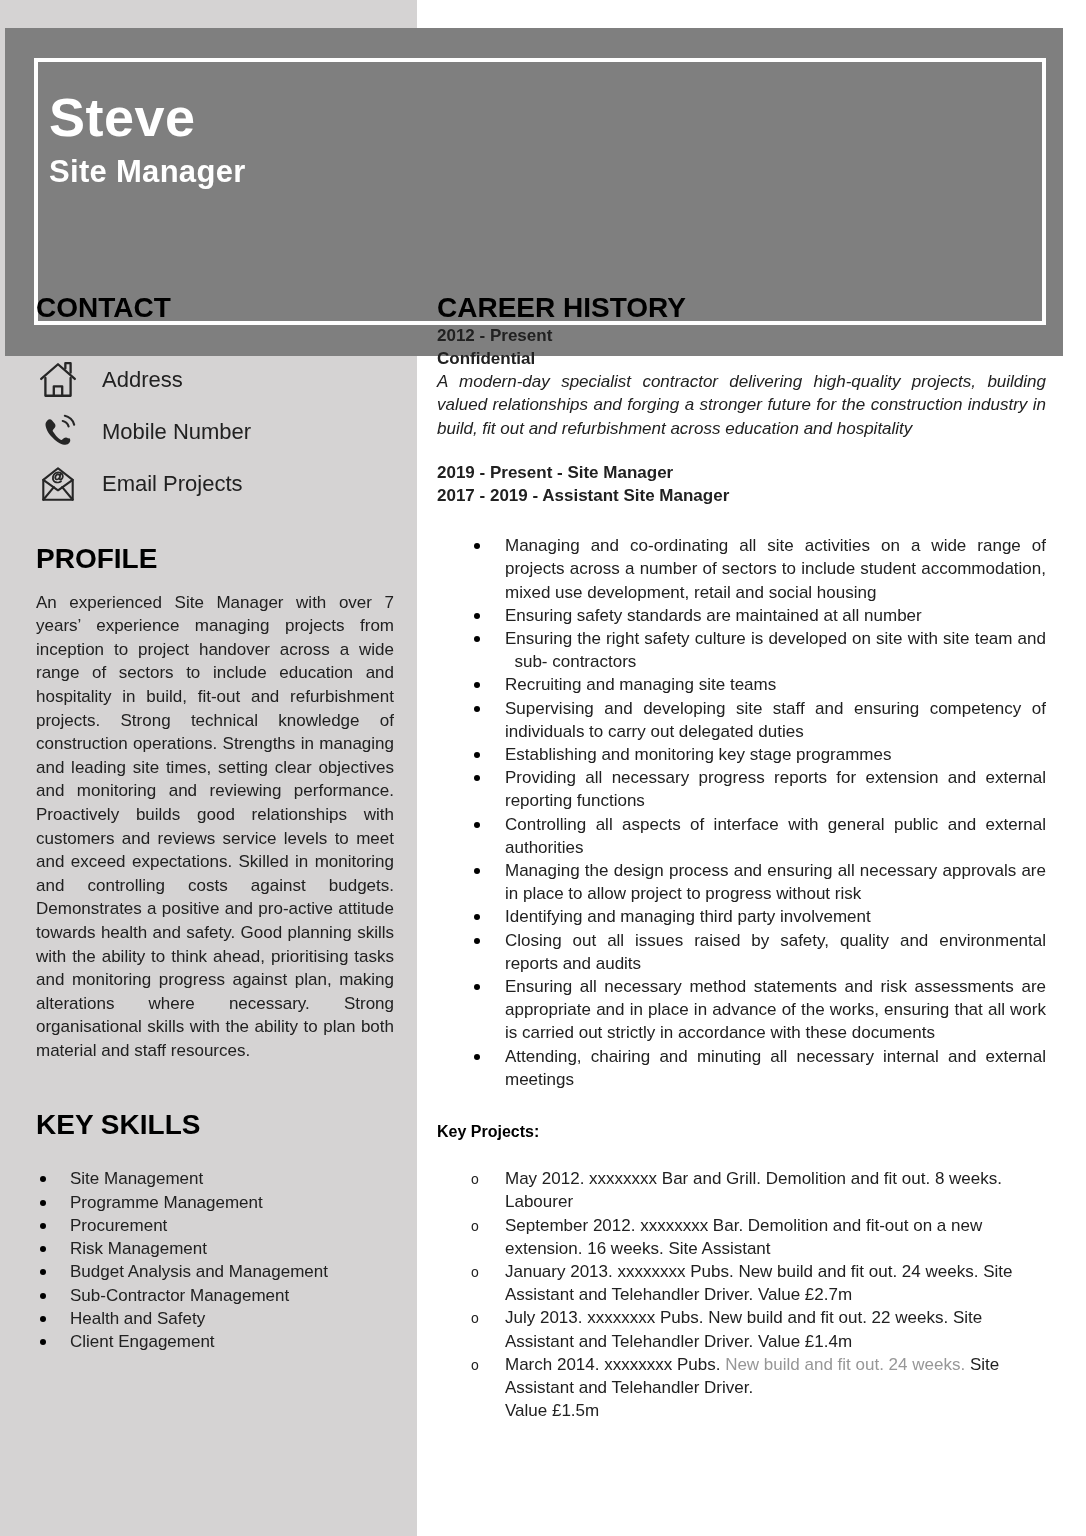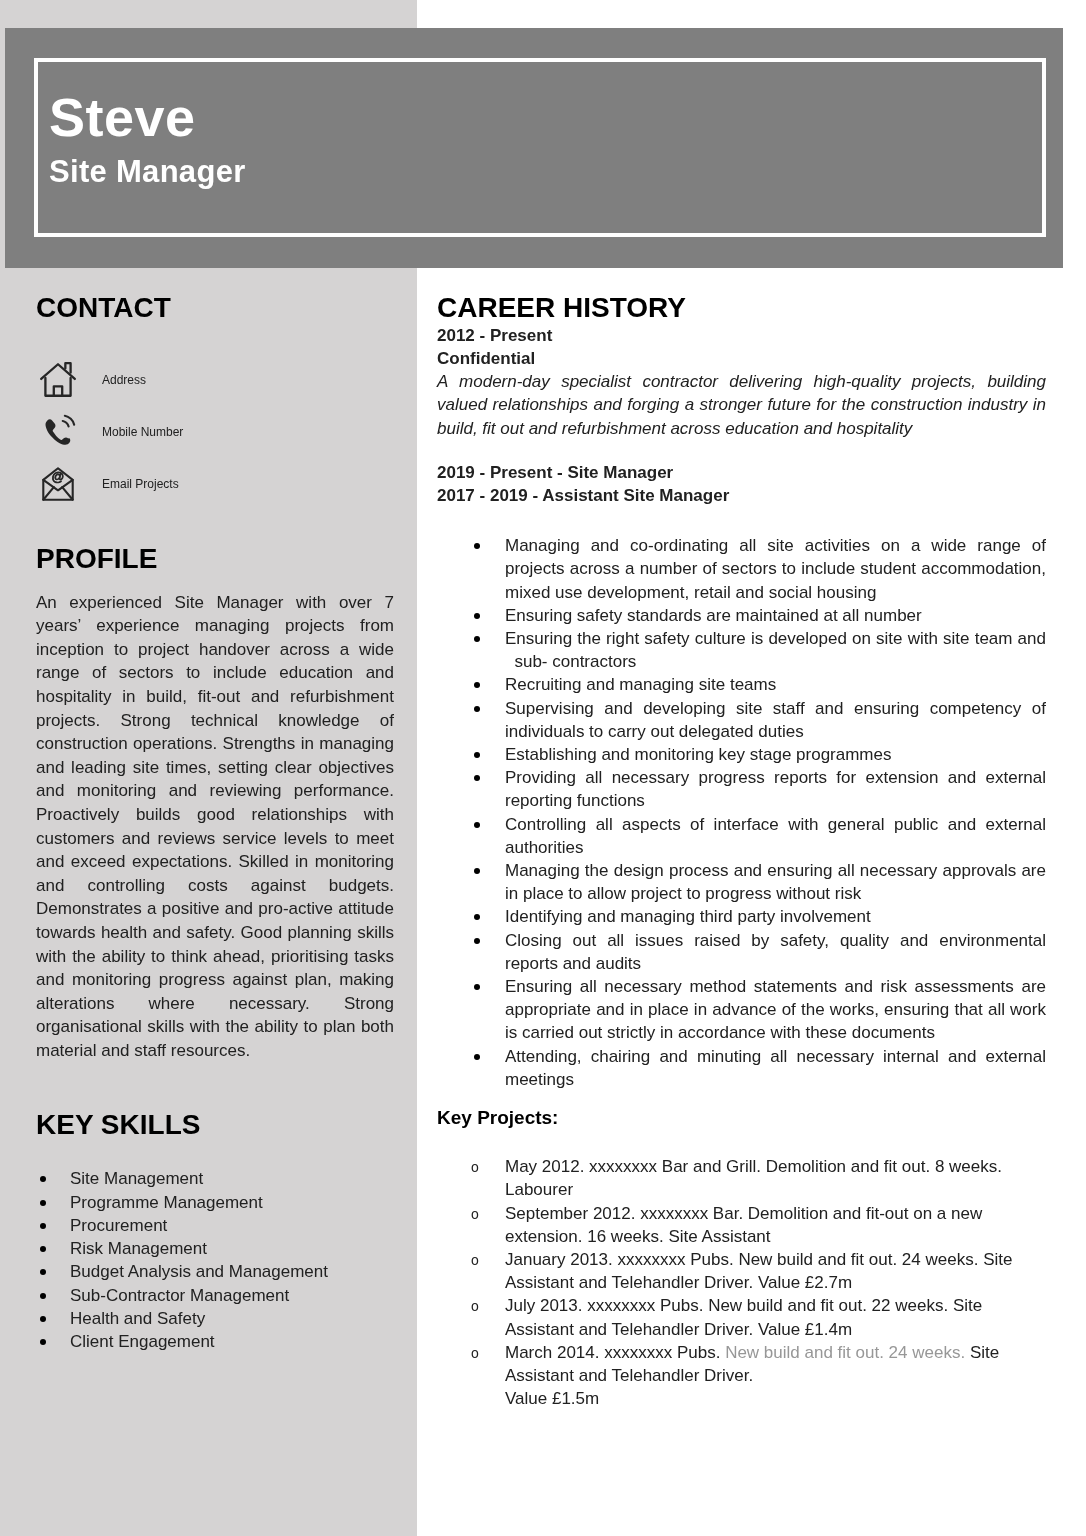--- a/index.html
+++ b/index.html
@@ -26,21 +26,21 @@
   .sidebar-bg {
     position: absolute;
     left: 0; top: 0;
     width: 417px; height: 1536px;
     background: var(--sidebar-bg);
   }
   
   .header {
     position: absolute;
     left: 5px; top: 28px;
-    width: 1058px; height: 240px;
+    width: 1058px; height: 328px;
     background: var(--header-bg);
   }
   .header-border {
     position: absolute;
     left: 29px; top: 30px; right: 17px; bottom: 31px;
     border: 4px solid var(--white);
   }
   .header-text {
     position: absolute;
     left: 44px; top: 60px;
@@ -81,21 +81,21 @@
     display: flex;
     align-items: center;
     height: 52px;
   }
   .contact-icon {
     width: 44px; height: 44px;
     flex: 0 0 44px;
     display: flex; align-items: center; justify-content: center;
   }
   .contact-icon svg { width: 42px; height: 42px; }
-  .contact-label { margin-left: 22px; font-size: 12px; }
+  .contact-label { margin-left: 22px; font-size: 22px; }
   
   .profile-sec { margin-top: 34px; }
   .profile-text {
     margin-top: 16px;
     font-size: 17px;
     line-height: 23.6px;
     text-align: justify;
   }
   
   .skills-sec { margin-top: 48px; }
@@ -144,22 +144,22 @@
   }
   ul.career-bullets li::before {
     content: "";
     position: absolute;
     left: -31px; top: 9px;
     width: 6px; height: 6px;
     border-radius: 50%;
     background: var(--heading);
   }
   h4.key-projects-title {
-    margin-top: 16px;
-    font-size: 19px;
+    margin-top: 32px;
+    font-size: 16px;
     font-weight: bold;
     color: var(--heading);
   }
   ul.projects-list {
     margin-top: 26px;
     margin-left: 68px;
     list-style: none;
   }
   ul.projects-list li {
     position: relative;

